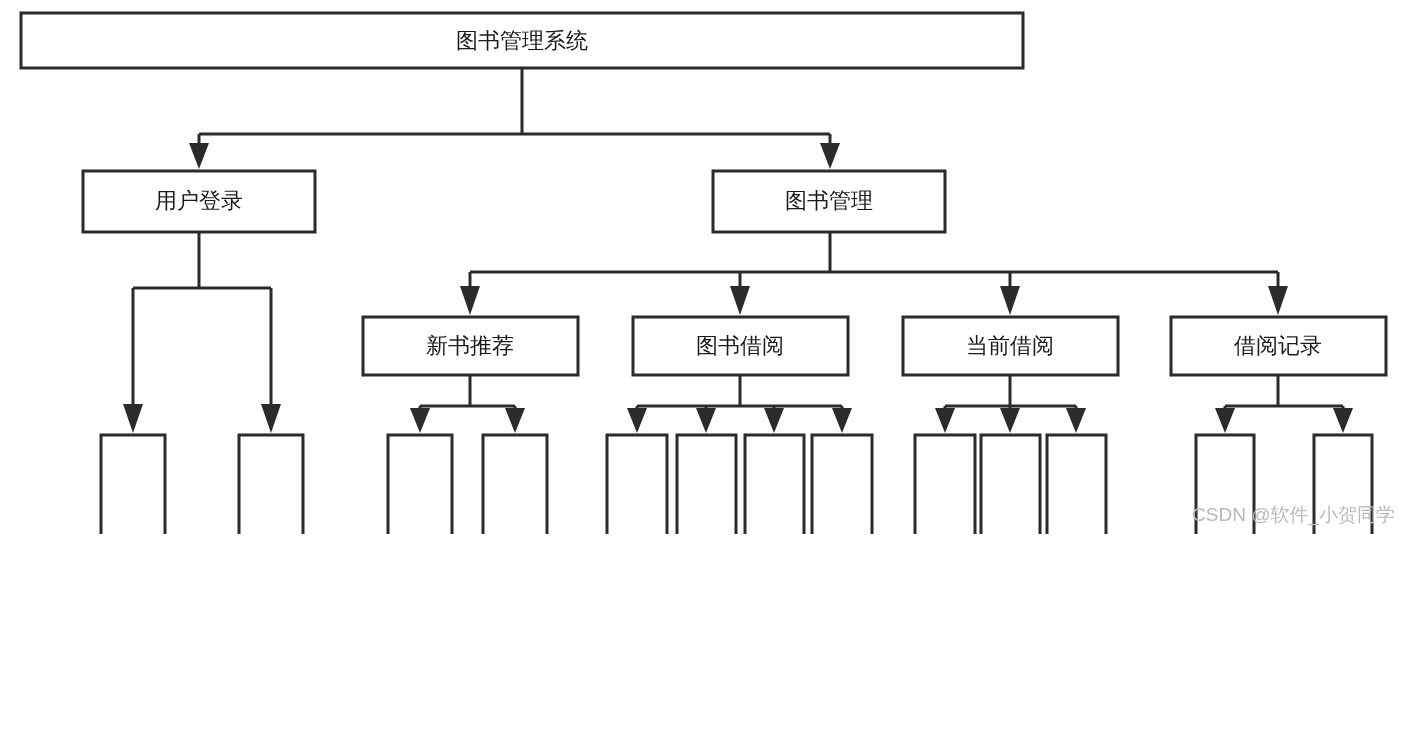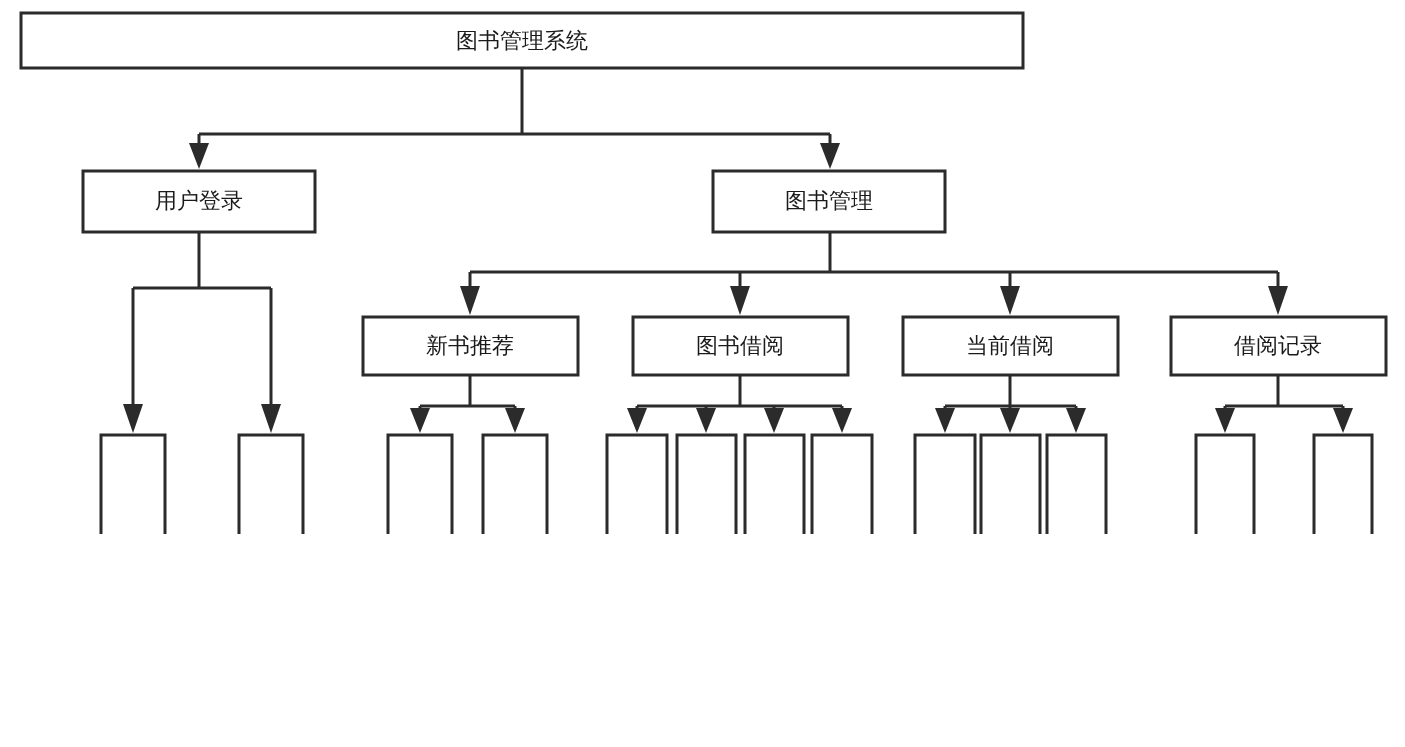--- a/index.html
+++ b/index.html
@@ -196,14 +196,15 @@
   <div class="node-label-v" style="left:745px; top:435px; width:59px; height:300px;">编辑图书（管理员）</div>
   <div class="node-label-v" style="left:812px; top:435px; width:60px; height:300px;">借阅图书</div>
 
   <div class="node-label-v" style="left:915px; top:435px; width:60px; height:300px;">查询图书</div>
   <div class="node-label-v" style="left:981px; top:435px; width:59px; height:300px;">归还图书</div>
   <div class="node-label-v" style="left:1047px; top:435px; width:59px; height:300px;">确认归还（管理员）</div>
 
   <div class="node-label-v" style="left:1196px; top:435px; width:58px; height:300px;">新增借阅记录</div>
   <div class="node-label-v" style="left:1314px; top:435px; width:58px; height:300px;">查询借阅记录</div>
 
+  <div class="watermark">CSDN @软件_小贺同学</div>
 
 </div>
 
 </body></html>

